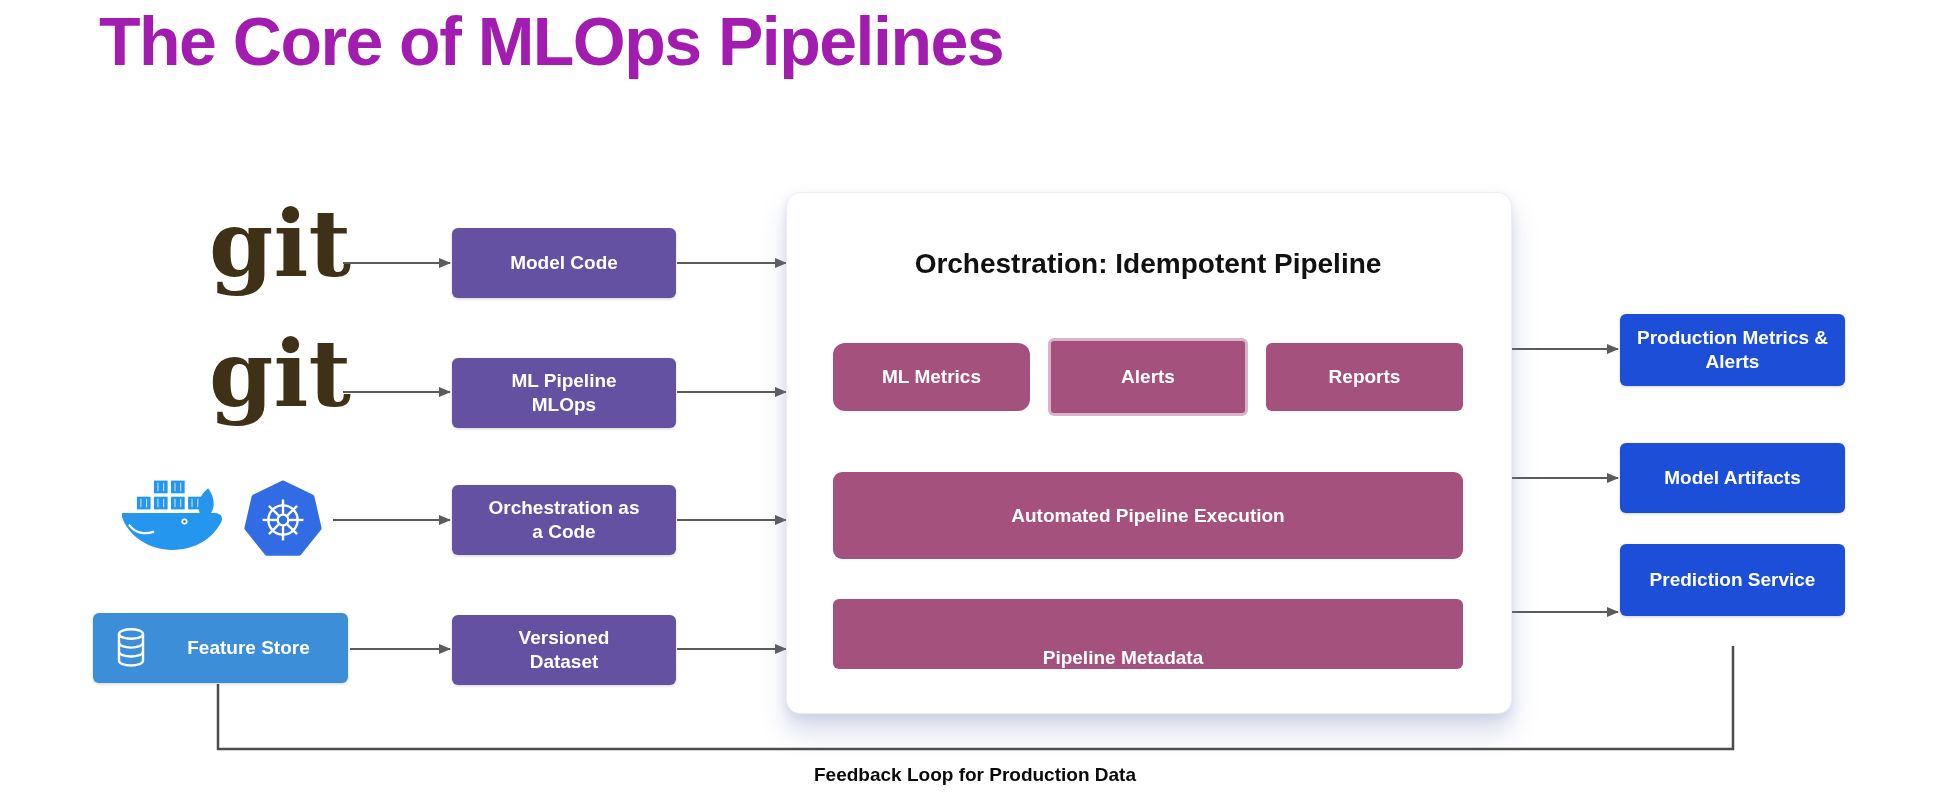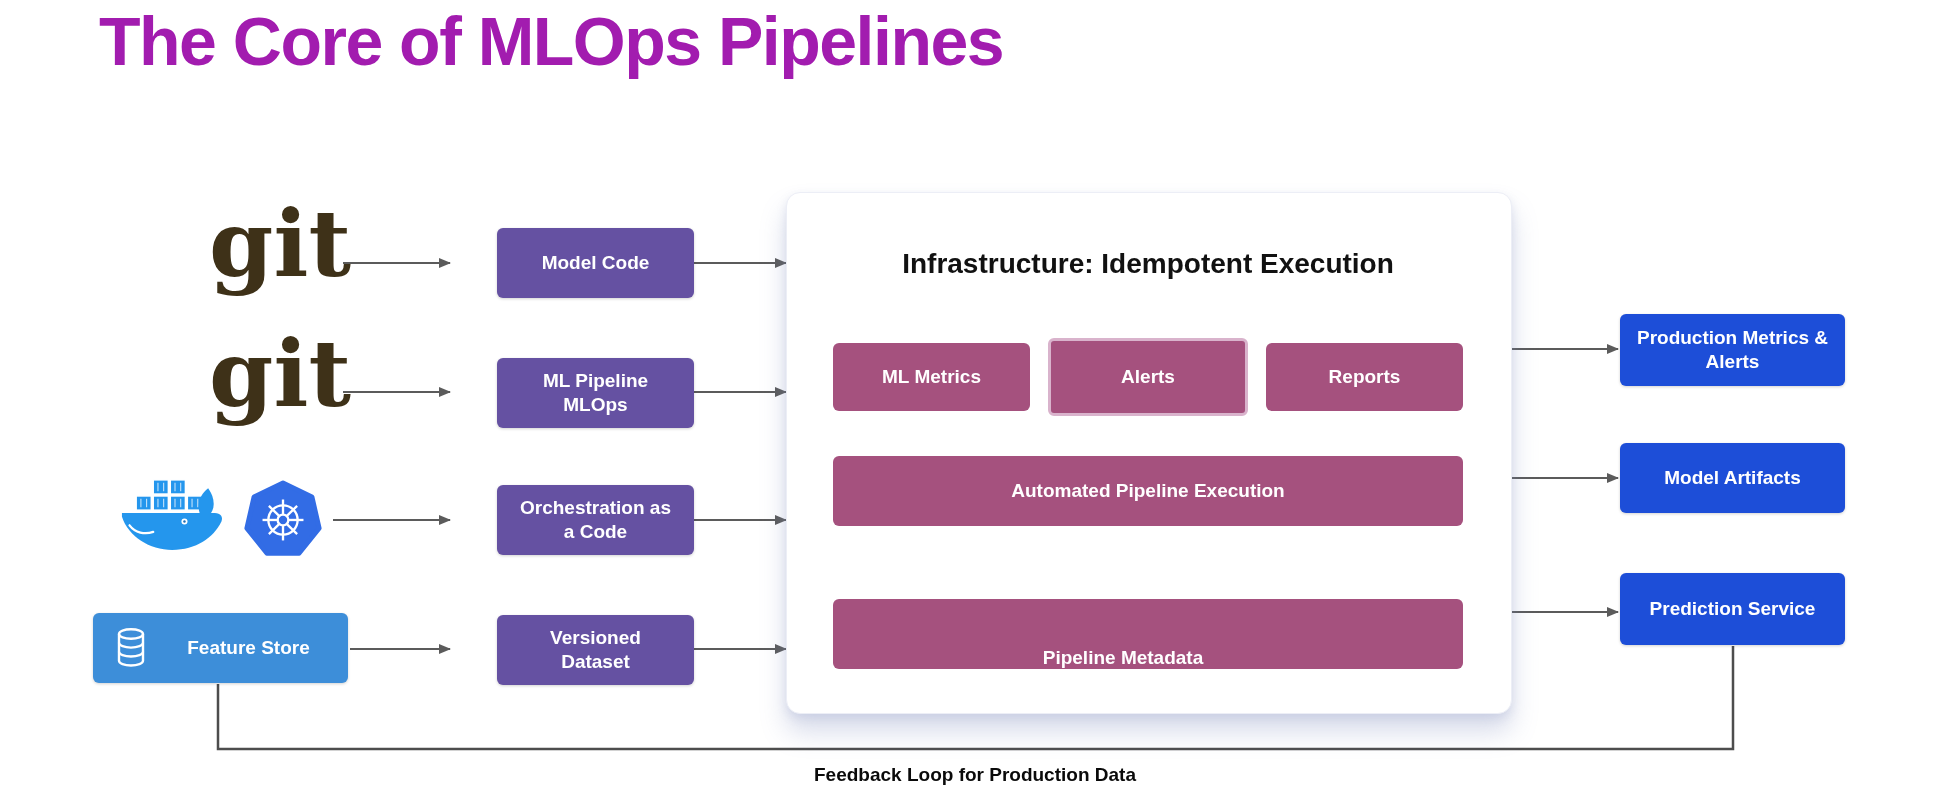--- a/index.html
+++ b/index.html
@@ -26,22 +26,22 @@
   .git-2 { left:205px; top:328px; }
 
   .icon-abs { position:absolute; }
 
   .box {
     position:absolute; box-sizing:border-box;
     display:flex; align-items:center; justify-content:center;
     color:#ffffff; font-weight:bold; font-size:19px; line-height:1.25;
     text-align:center; border-radius:6px;
   }
-  .purple { left:452px; width:197px; height:70px; background:#6551a2;
-            padding:0 20px; box-shadow:0 1px 3px rgba(0,0,0,.18);margin-left:45px; }
+  .purple { left:452px; width:224px; height:70px; background:#6551a2;
+            padding:0 32px; box-shadow:0 1px 3px rgba(0,0,0,.18); }
   .purple.b1 { top:228px; } .purple.b2 { top:358px; }
   .purple.b3 { top:485px; } .purple.b4 { top:615px; }
 
   .feature-store {
     left:93px; top:613px; width:255px; height:70px;
     background:#3d8ed9; justify-content:center;
     box-shadow:0 1px 3px rgba(0,0,0,.18);
   }
   .feature-store .db-icon { margin:0 26px 0 22px; flex:0 0 auto; }
   .feature-store .fs-label { flex:1 1 auto; text-align:center; padding-right:24px; }
@@ -50,34 +50,34 @@
     position:absolute; left:786px; top:192px; width:724px; height:520px;
     background:#ffffff; border-radius:14px; border:1px solid #eceef6;
     box-shadow:0 18px 26px rgba(125,140,190,.30), 0 4px 10px rgba(125,140,190,.18);
   }
   .card-title {
     position:absolute; left:786px; top:248px; width:724px;
     text-align:center; font-size:28px; font-weight:bold; color:#111111;
   }
   .maroon { background:#a5517e; }
   .m-small { width:197px; height:68px; top:343px; }
-  .m1 { left:833px; } .m3 { left:1266px; }
+  .m1 { left:833px;border-radius:12px; } .m3 { left:1266px; }
   .m2 {
     left:1048px; top:338px; width:200px; height:78px;
     border:3px solid #d9b3cc;
   }
-  .m-auto { left:833px; top:456px; width:630px; height:70px; }
+  .m-auto { left:833px; top:472px; width:630px; height:87px;border-radius:9px; }
   .m-meta { left:833px; top:599px; width:630px; height:70px;
             gap:48px; padding-right:50px;flex-direction:column; }
 
   .teal { left:1620px; width:225px; height:70px; background:#1d4ed8;
           padding:0 14px; box-shadow:0 1px 3px rgba(0,0,0,.18); }
   .teal.t1 { top:314px; height:72px; }
   .teal.t2 { top:443px; }
-  .teal.t3 { top:573px; height:72px; }
+  .teal.t3 { top:544px; height:72px; }
 
   .feedback-label {
     position:absolute; left:775px; top:764px; width:400px;
     text-align:center; font-size:19px; font-weight:bold; color:#0a0a0a;
   }
 </style>
 </head>
 <body>
 
 <div class="canvas">
@@ -166,21 +166,21 @@
     </svg>
     <span class="fs-label">Feature Store</span>
   </div>
 
   <div class="box purple b1">Model Code</div>
   <div class="box purple b2">ML Pipeline MLOps</div>
   <div class="box purple b3">Orchestration as a Code</div>
   <div class="box purple b4">Versioned Dataset</div>
 
   <div class="card"></div>
-  <div class="card-title">Infrastructure: Idempotent Execution</div>
+  <div class="card-title">Orchestration: Idempotent Pipeline</div>
 
   <div class="box maroon m-small m1">ML Metrics</div>
   <div class="box maroon m2">Alerts</div>
   <div class="box maroon m-small m3">Reports</div>
 
   <div class="box maroon m-auto">Automated Pipeline Execution</div>
 
   <div class="box maroon m-meta">
     <svg width="34" height="50" viewBox="0 0 24 31">
       <g stroke="#f4e3ee" stroke-width="1.8" fill="none">

